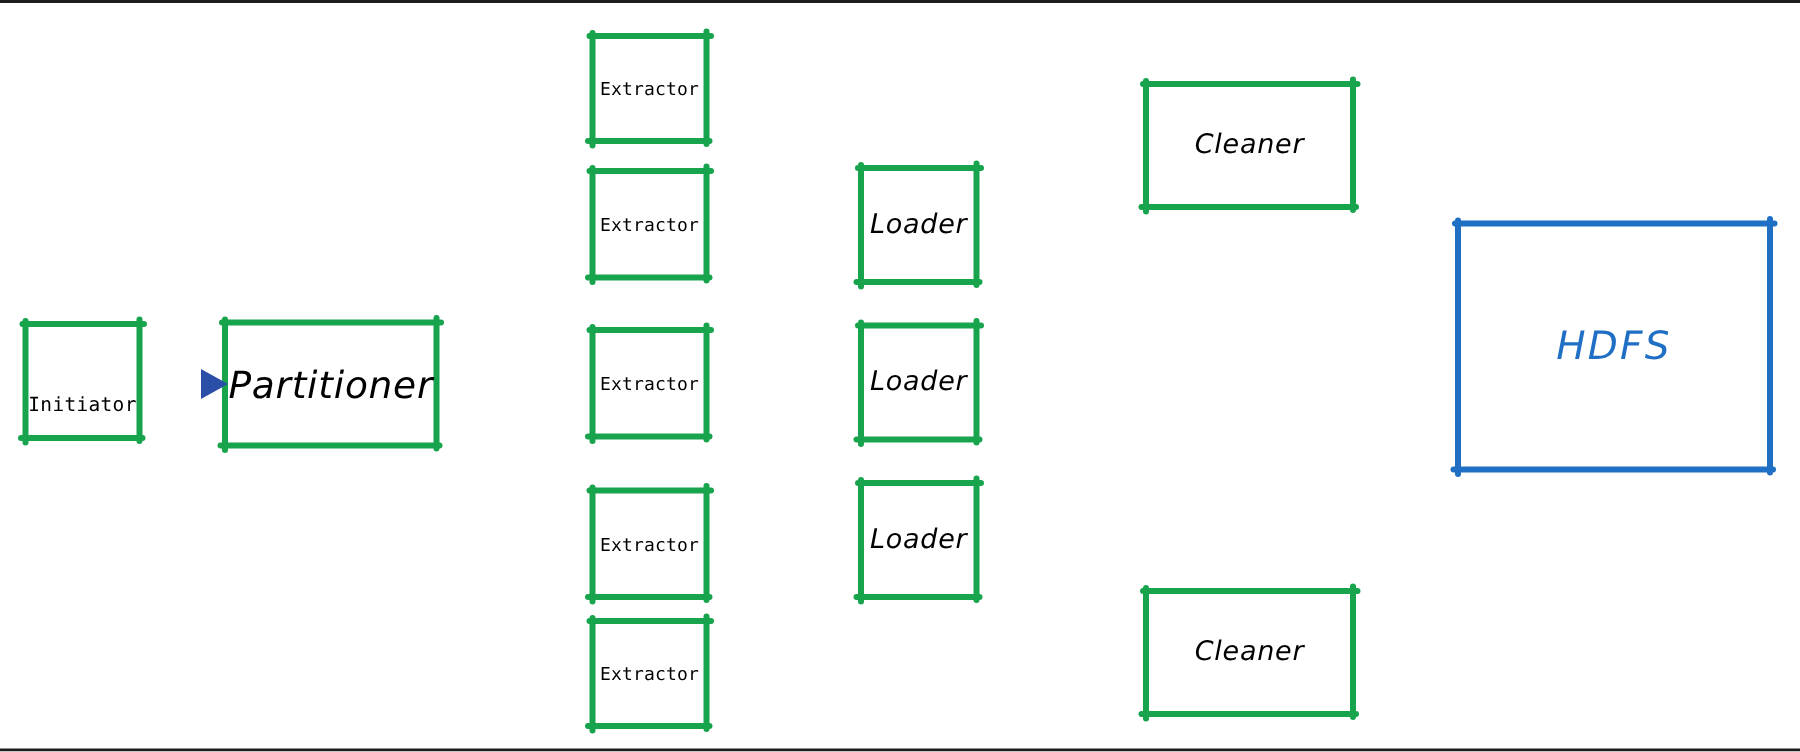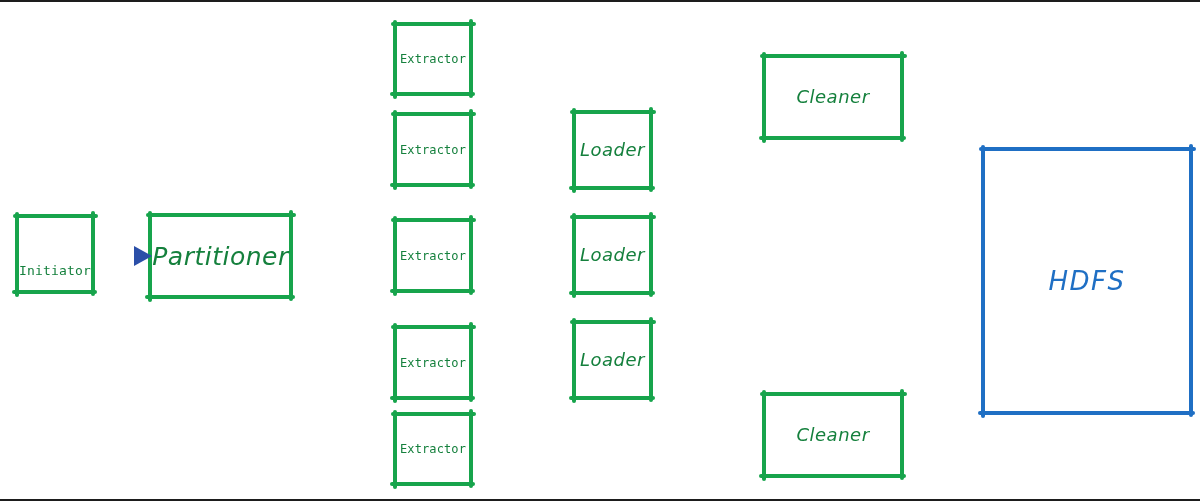--- a/index.html
+++ b/index.html
@@ -30,21 +30,21 @@
     display: flex;
     align-items: center;
     justify-content: center;
     background: #ffffff;
   }
   .node-label {
     position: relative;
     z-index: 3;
     white-space: nowrap;
     line-height: 1;
-    color: #15803d;
+    color: #000000;
   }
 
   
   .stroke {
     position: absolute;
     z-index: 2;
     border-radius: 2px;
   }
 
   .green .stroke { background: #17a44c; }
@@ -205,21 +205,21 @@
   </div>
 
   <div class="node green" style="left:762px; top:390px; width:142px; height:86px;">
     <span class="stroke top"></span>
     <span class="stroke bottom"></span>
     <span class="stroke left"></span>
     <span class="stroke right"></span>
     <span class="node-label label-xl">Cleaner</span>
   </div>
 
-  <div class="node blue" style="left:970px; top:145px; width:212px; height:268px;margin-left:11px;">
+  <div class="node blue" style="left:970px; top:145px; width:212px; height:168px;">
     <span class="stroke top"></span>
     <span class="stroke bottom"></span>
     <span class="stroke left"></span>
     <span class="stroke right"></span>
     <span class="node-label label-hdfs">HDFS</span>
   </div>
 
 </div>
 
 </body></html>

